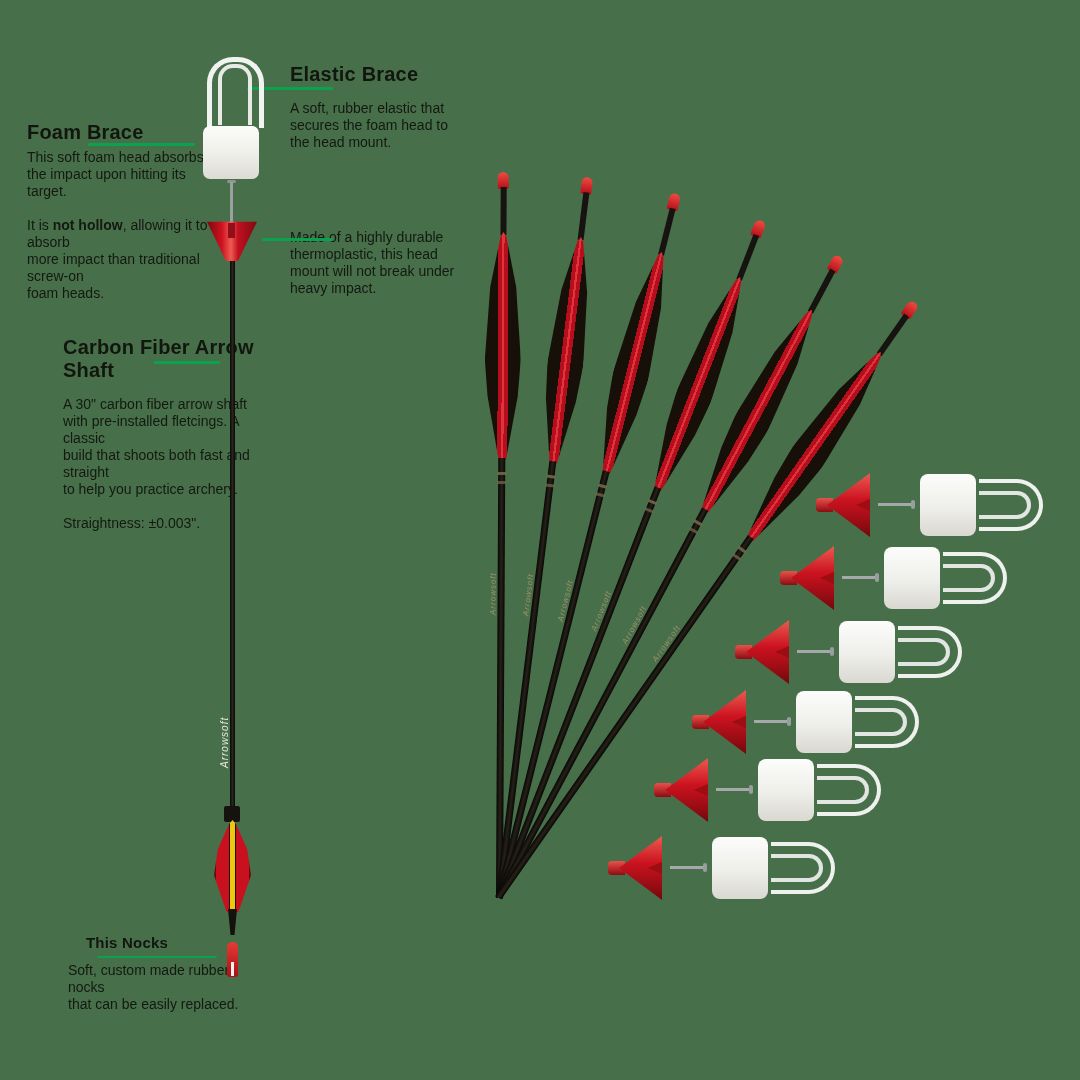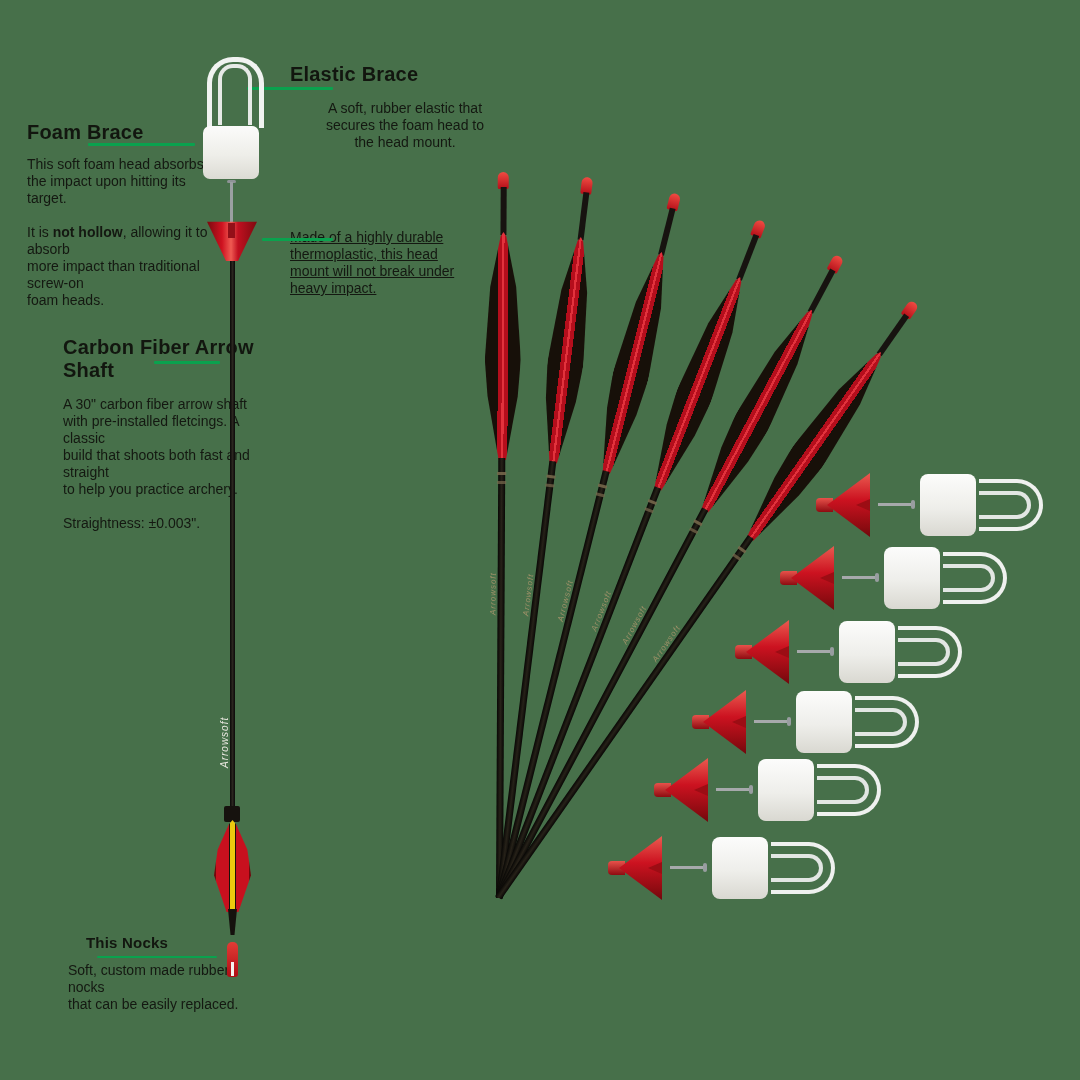--- a/index.html
+++ b/index.html
@@ -9,30 +9,30 @@
     font-family:"Liberation Sans",sans-serif;color:#10150f;
   }
   
   .ann{position:absolute;}
   .ann h2{margin:0;font-size:20px;font-weight:bold;letter-spacing:.2px;color:#12160f;}
   .ann h2.small{font-size:15px;}
   .ann p{margin:0;font-size:14px;line-height:17px;white-space:pre-line;color:#141811;}
   .rule{position:absolute;height:3px;background:#0aa24e;border-radius:1px;}
 
   #ann-foam{left:27px;top:121px;width:230px;}
-  #ann-foam .p1{margin-top:12px;}
+  #ann-foam .p1{margin-top:5px;}
   #ann-foam .p2{margin-top:17px;}
   #rule-foam{left:88px;top:143px;width:107px;}
 
   #ann-elastic{left:290px;top:63px;width:230px;}
-  #ann-elastic p{margin-top:14px;text-align:center;}
+  #ann-elastic p{margin-top:14px;}
   #rule-elastic{left:247px;top:87px;width:86px;}
 
   #ann-mount{left:290px;top:216px;width:230px;}
-  #ann-mount p{margin-top:13px;text-decoration:underline;}
+  #ann-mount p{margin-top:13px;}
   #rule-mount{left:262px;top:238px;width:71px;}
 
   #ann-carbon{left:27px;top:336px;width:240px;margin-left:36px;}
   #ann-carbon p{margin-top:14px;}
   #ann-carbon .spec{margin-top:17px;}
   #rule-carbon{left:154px;top:361px;width:66px;}
 
   #ann-nocks{left:68px;top:934px;width:230px;}
   #ann-nocks h2{margin-left:18px;}
   #ann-nocks p{margin-top:11px;}

